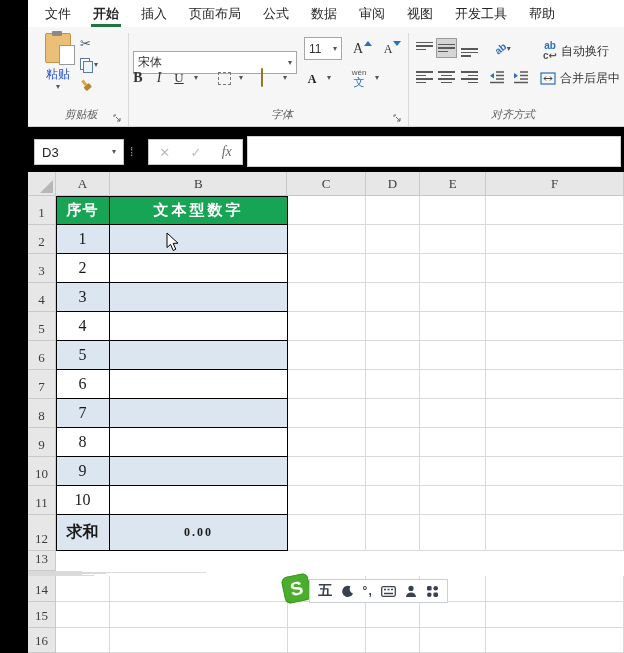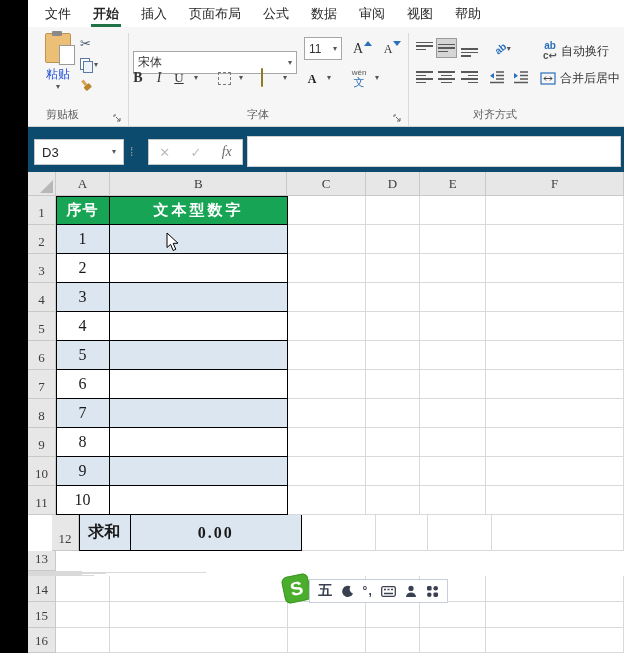--- a/index.html
+++ b/index.html
@@ -15,21 +15,21 @@
   .menubar{position:absolute;left:28px;top:0;width:596px;height:27px;background:#fff;
     display:flex;align-items:stretch;padding-left:6px;font-size:13px;color:#262626;}
   .menu-tab{position:relative;display:flex;align-items:center;padding:0 11px;cursor:default;white-space:nowrap;}
   .menu-tab.active{font-weight:bold;}
   .menu-tab.active .tab-underline{position:absolute;left:9px;right:9px;bottom:0;height:3px;background:#217346;}
 
   
   .ribbon{position:absolute;left:28px;top:27px;width:596px;height:100px;background:#f6f6f6;
     border-bottom:1px solid #d2d2d2;box-sizing:border-box;}
   .vsep{position:absolute;top:6px;height:108px;width:1px;background:#dadada;}
-  .group-label{position:absolute;bottom:4px;font-size:11px;color:#5f5f5f;}
+  .group-label{position:absolute;bottom:4px;font-size:11px;color:#5f5f5f;text-align:center;font-style:italic;}
   .launcher{position:absolute;bottom:5px;width:11px;height:11px;}
   .chev{font-size:8px;color:#555;line-height:1;}
 
   
   .paste-big{position:absolute;left:10px;top:6px;width:40px;height:66px;display:flex;flex-direction:column;align-items:center;}
   .clipboard-ico{position:relative;width:24px;height:28px;background:#ecbf77;border:1px solid #bd9350;border-radius:2px;}
   .clipboard-ico .clip{position:absolute;left:6px;top:-3px;width:10px;height:5px;background:#8a8a8a;border-radius:1px;}
   .clipboard-ico .page{position:absolute;right:-5px;bottom:-3px;width:14px;height:18px;background:#fff;border:1px solid #9a9a9a;}
   .paste-label{font-size:12px;color:#1d4ed8;margin-top:3px;}
   .mini-col{position:absolute;left:50px;top:6px;width:46px;}
@@ -66,21 +66,21 @@
 
   
   .al-ico{width:17px;height:15px;display:flex;flex-direction:column;justify-content:center;gap:2px;padding:1px;}
   .al-ico span{display:block;height:1.5px;background:#595959;}
   .al-btn{position:absolute;width:21px;height:20px;display:flex;align-items:center;justify-content:center;box-sizing:border-box;}
   .al-btn.sel{background:#d5d5d5;border:1px solid #9a9a9a;}
   .wrap-row{position:absolute;display:flex;align-items:center;gap:4px;font-size:12px;color:#333;white-space:nowrap;}
   .ab-blue{color:#2a6fbb;font-size:10px;font-weight:bold;line-height:1;}
 
   
-  .fbar{position:absolute;left:28px;top:127px;width:596px;height:45px;background:#0c4a6e;}
+  .fbar{position:absolute;left:28px;top:127px;width:596px;height:45px;background:#000000;}
   .namebox{position:absolute;left:6px;top:12px;width:90px;height:26px;background:#fff;border:1px solid #c6c6c6;
     box-sizing:border-box;display:flex;align-items:center;justify-content:space-between;padding:0 7px;font-size:13px;color:#222;}
   .dots{position:absolute;left:102px;top:12px;height:26px;display:flex;align-items:center;color:#a0a0a0;font-size:12px;letter-spacing:0;}
   .fxbox{position:absolute;left:120px;top:12px;width:95px;height:26px;background:#fff;border:1px solid #c6c6c6;
     box-sizing:border-box;display:flex;align-items:center;justify-content:space-around;color:#b5b5b5;font-size:13px;}
   .fx-label{font-family:"Liberation Serif",serif;font-style:italic;color:#6d6d6d;font-size:14px;}
   .finput{position:absolute;left:219px;top:9px;width:374px;height:31px;background:#fff;border:1px solid #d0d0d0;box-sizing:border-box;}
 
   
   .sheet{position:absolute;left:28px;top:172px;width:596px;height:481px;background:#fff;font-family:"Liberation Serif","DejaVu Serif",serif;}
@@ -93,21 +93,21 @@
   .corner .tri{position:absolute;right:2px;bottom:2px;width:0;height:0;
     border-left:13px solid transparent;border-bottom:13px solid #b7b7b7;}
   .wA{width:54px;} .wB{width:178px;} .wC{width:78px;} .wD{width:54px;} .wE{width:66px;} .wF{width:138px;}
   .num{display:flex;align-items:center;justify-content:center;font-size:16px;color:#1a1a1a;}
   .tbl{border-right:1px solid #000;border-bottom:1px solid #000;}
   .lft{box-shadow:inset 1px 0 0 #000;}
   .top{box-shadow:inset 0 1px 0 #000;}
   .lfttop{box-shadow:inset 1px 0 0 #000, inset 0 1px 0 #000;}
   .greenc{color:#fff;font-weight:bold;font-size:15px;letter-spacing:1px;}
   .bold{font-weight:bold;}
-  .sum-val{letter-spacing:2px;font-size:16px;}
+  .sum-val{letter-spacing:2px;font-size:12px;}
 
   
   .cursor{position:absolute;left:166px;top:232px;width:14px;height:20px;pointer-events:none;}
 
   
   .sogou-logo{position:absolute;left:283px;top:575px;width:27px;height:27px;background:#4aae2c;border-radius:6px;
     transform:rotate(-12deg);display:flex;align-items:center;justify-content:center;color:#fff;font-weight:bold;
     font-size:19px;box-shadow:0 0 0 1px #3f9626 inset;}
   .ime-bar{position:absolute;left:309px;top:579px;width:139px;height:24px;background:#fff;border:1px solid #c9cedb;
     box-sizing:border-box;display:flex;align-items:center;justify-content:space-around;padding:0 4px;color:#39404f;}
@@ -139,20 +139,23 @@
   <div class="menu-tab">
       <span>数据</span>
     </div>
   <div class="menu-tab">
       <span>审阅</span>
     </div>
   <div class="menu-tab">
       <span>视图</span>
     </div>
   <div class="menu-tab">
+      <span>开发工具</span>
+    </div>
+  <div class="menu-tab">
       <span>帮助</span>
     </div>
 </div>
 
 <div class="ribbon">
 
   <div class="paste-big">
     <div class="clipboard-ico">
         <div class="clip"></div>
         <div class="page"></div>
@@ -461,21 +464,21 @@
   <div class="srow" style="height:29px;">
     <div class="hd rh">11</div>
     <div class="c wA num tbl lft">10</div>
     <div class="c wB num tbl"></div>
     <div class="c wC"></div>
     <div class="c wD"></div>
     <div class="c wE"></div>
     <div class="c wF"></div>
   </div>
 
-  <div class="srow" style="height:36px;margin-left:24px;">
+  <div class="srow" style="height:36px;">
     <div class="hd rh">12</div>
     <div class="c wA num tbl lft bold" style="background:#dce6f1;font-size:16px;">求和</div>
     <div class="c wB num tbl bold sum-val" style="background:#dce6f1;">0.00</div>
     <div class="c wC"></div>
     <div class="c wD"></div>
     <div class="c wE"></div>
     <div class="c wF"></div>
   </div>
 
   <div class="srow" style="height:25px;flex-direction:column;">

